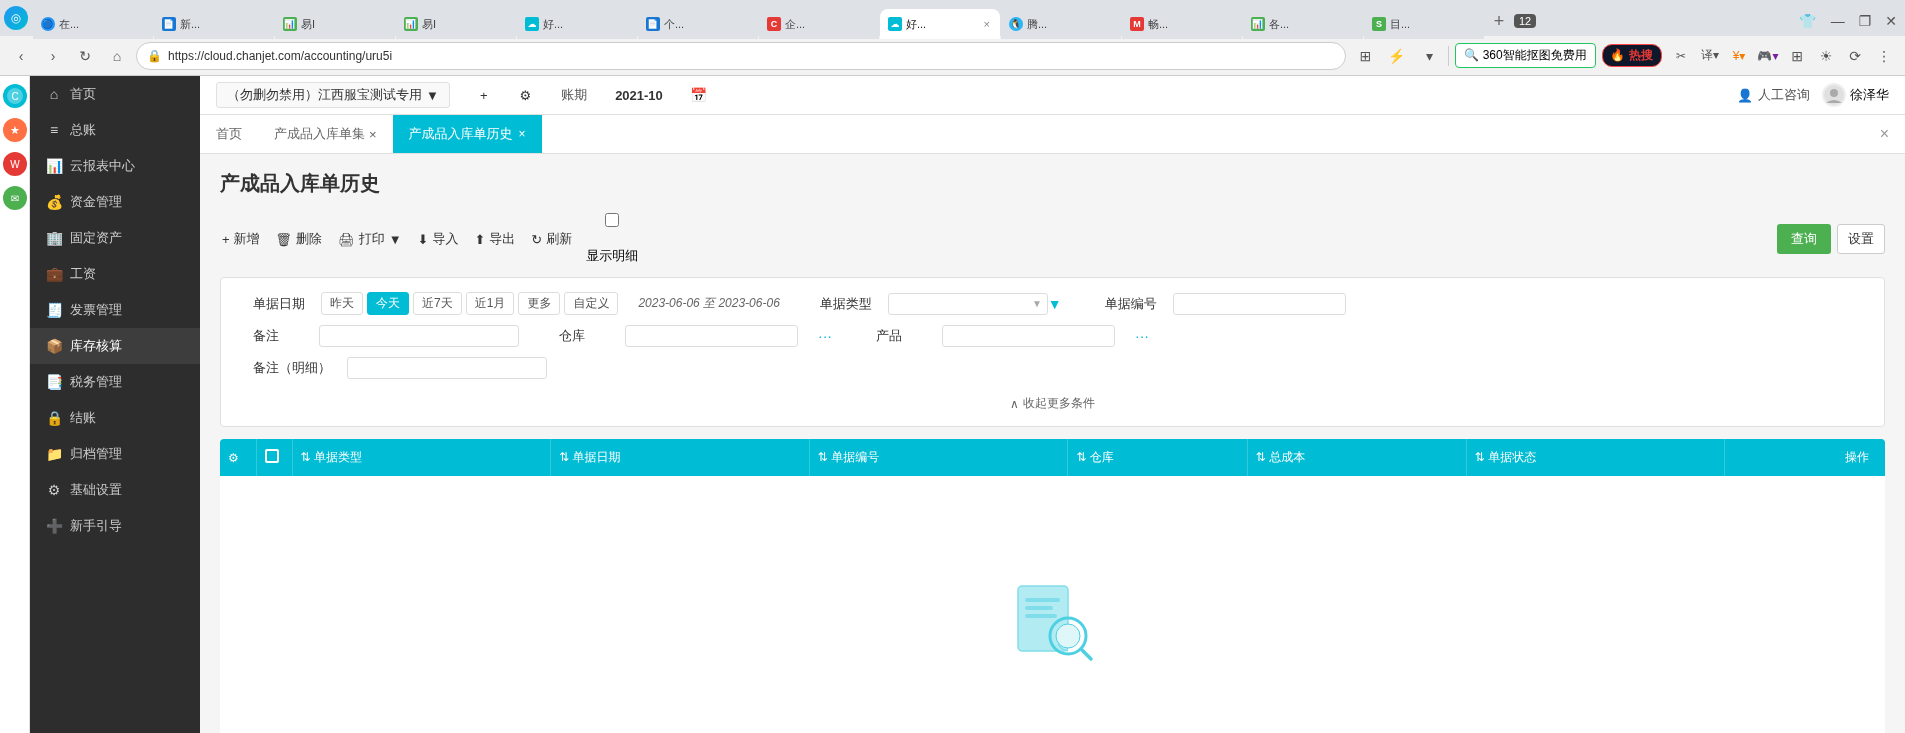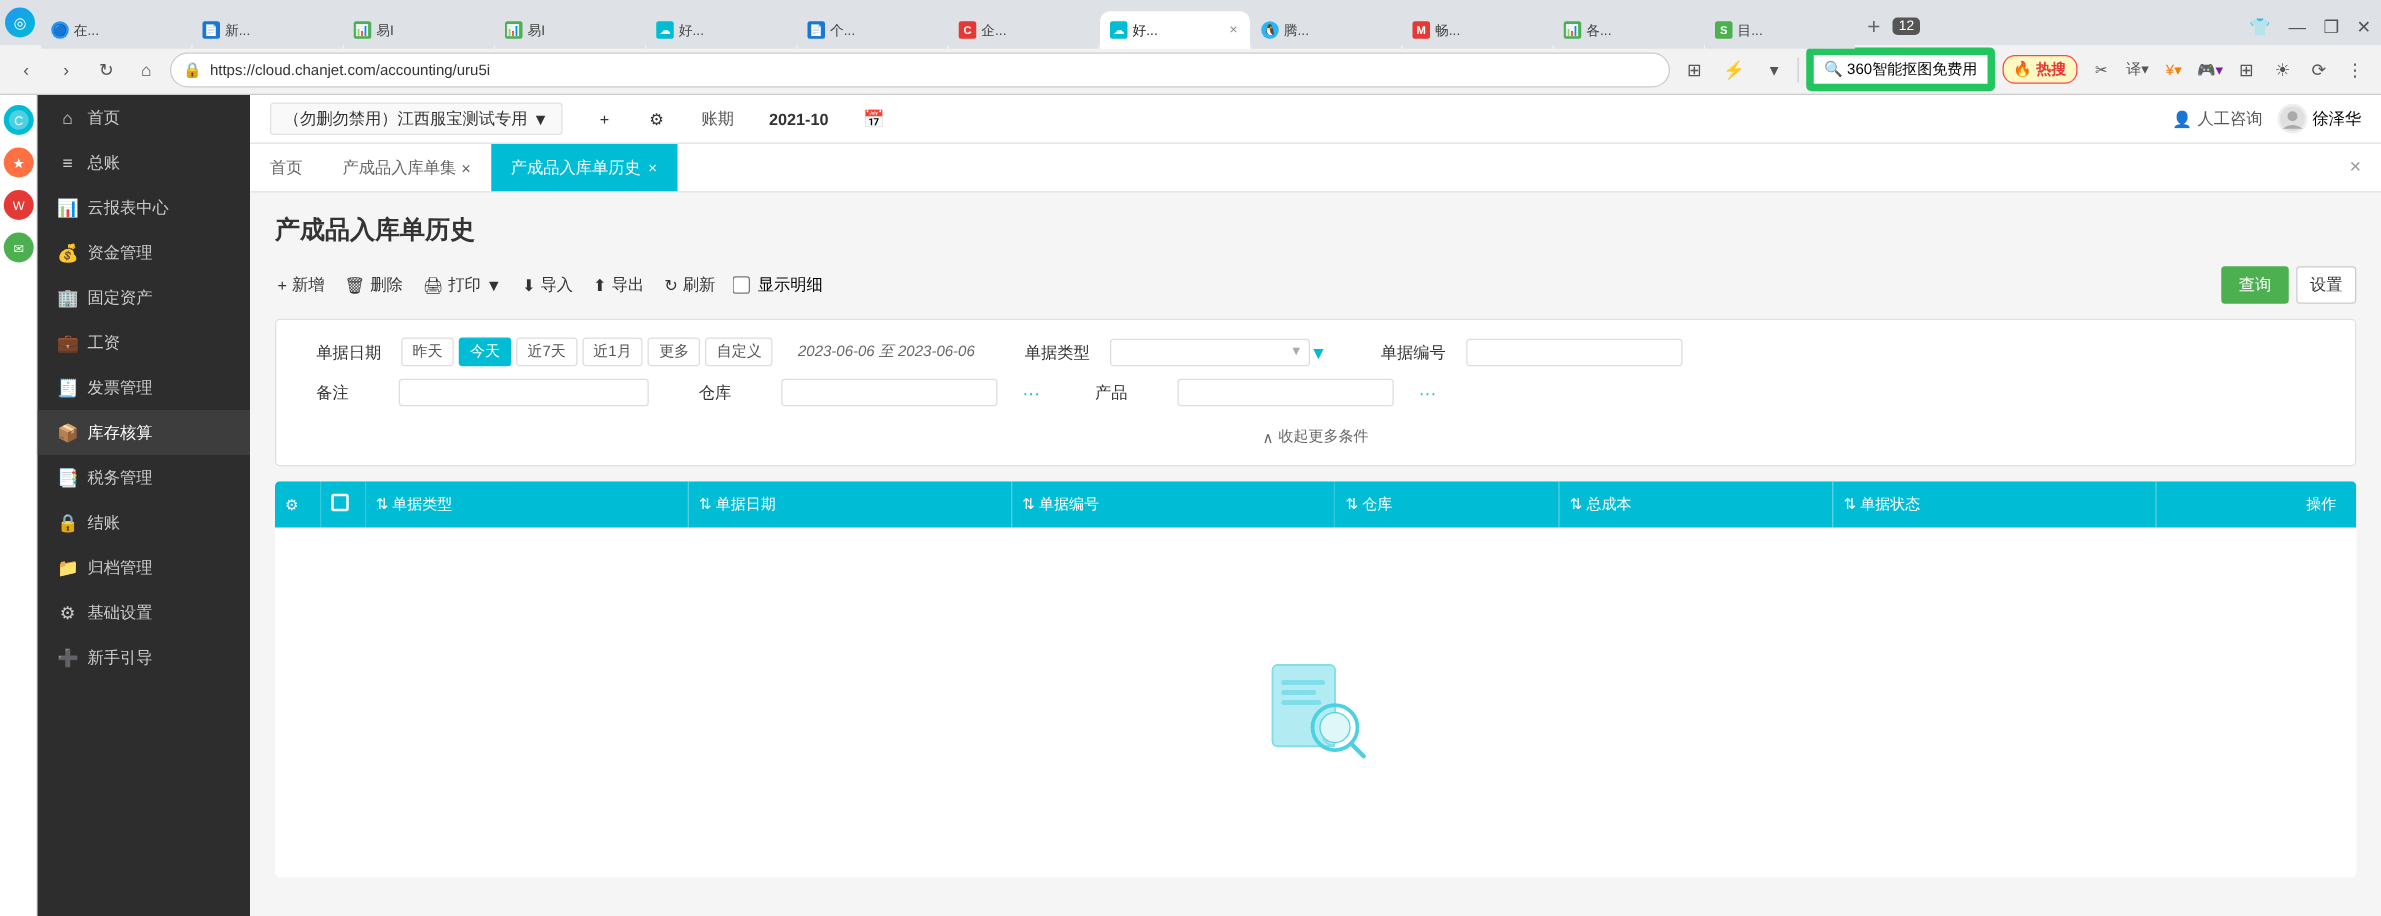--- a/index.html
+++ b/index.html
@@ -16,22 +16,22 @@
     .tab-add { width: 28px; height: 28px; display: flex; align-items: center; justify-content: center; font-size: 18px; color: #666; cursor: pointer; position: relative; top: 3px; }
     .tab-count { background: #555; color: #fff; border-radius: 4px; font-size: 11px; padding: 1px 5px; position: relative; top: 3px; }
     .tab-actions { display: flex; align-items: center; gap: 6px; margin-left: auto; position: relative; top: 3px; }
     .tab-action-btn { font-size: 14px; color: #555; cursor: pointer; padding: 2px 4px; }
 
     .nav-bar { display: flex; align-items: center; height: 40px; background: #f2f2f2; padding: 0 8px; gap: 6px; border-bottom: 1px solid #ccc; }
     .nav-btn { width: 26px; height: 26px; display: flex; align-items: center; justify-content: center; color: #555; cursor: pointer; font-size: 14px; }
     .address-bar { flex: 1; height: 28px; background: #fff; border: 1px solid #ccc; border-radius: 14px; display: flex; align-items: center; padding: 0 10px; gap: 6px; font-size: 12px; color: #333; }
     .address-bar .lock-icon { color: #4caf50; font-size: 12px; }
     .address-url { color: #333; font-size: 12px; }
-    .nav-right-btn { font-size: 12px; background: #fff; border: 6px solid #22c55e; border-radius: 4px; padding: 3px 8px; cursor: pointer; white-space: nowrap; }
-    .nav-right-pill { display: flex; align-items: flex-start; gap: 3px; font-size: 12px; color: #e53935; font-weight: bold; background: #fef9c3; border: 1px solid #f44; border-radius: 10px; padding: 2px 8px; cursor: pointer; }
+    .nav-right-btn { font-size: 12px; background: #fff; border: 1px solid #22c55e; border-radius: 4px; padding: 3px 8px; cursor: pointer; white-space: nowrap; }
+    .nav-right-pill { display: flex; align-items: flex-start; gap: 3px; font-size: 12px; color: #e53935; font-weight: bold; background: #0f172a; border: 1px solid #f44; border-radius: 10px; padding: 2px 8px; cursor: pointer; }
 
     
     .app-layout { display: flex; height: calc(733px - 76px); }
 
     
     .icon-strip { width: 30px; background: #fff; border-right: 1px solid #e0e0e0; display: flex; flex-direction: column; align-items: center; padding: 8px 0; gap: 10px; }
     .strip-icon { width: 24px; height: 24px; border-radius: 50%; display: flex; align-items: center; justify-content: center; cursor: pointer; font-size: 13px; }
 
     
     .sidebar { width: 170px; background: #2d2d2d; display: flex; flex-direction: column; }
@@ -353,21 +353,21 @@
           <span> 导入</span>
         </div>
         <div class="toolbar-btn">
           <span>⬆</span>
           <span> 导出</span>
         </div>
         <div class="toolbar-btn">
           <span>↻</span>
           <span> 刷新</span>
         </div>
-        <div style="display:flex;align-items:center;gap:6px;">
+        <div style="display:flex;align-items:center;gap:20px;flex-direction:column;">
           <input type="checkbox" style="width: 14px; height: 14px;">
           <span>显示明细</span>
         </div>
         <div style="margin-left:auto;display:flex;gap:6px;">
           <button class="toolbar-btn-green">查询</button>
           <button class="toolbar-btn-outline">设置</button>
         </div>
       </div>
 
       <div class="filter-area">
@@ -402,20 +402,24 @@
 
           <span class="filter-label" style="margin-left:24px;">仓库</span>
           <input type="text" class="filter-input" style="min-width: 160px;">
           <span class="filter-dots">···</span>
 
           <span class="filter-label" style="margin-left:24px;">产品</span>
           <input type="text" class="filter-input" style="min-width: 160px;">
           <span class="filter-dots">···</span>
         </div>
 
+        <div class="filter-row">
+          <span class="filter-label">备注（明细）</span>
+          <input type="text" class="filter-input" style="min-width: 200px;">
+        </div>
 
         <div class="collapse-row">
           <div class="collapse-btn">
             <span>∧</span>
             <span>收起更多条件</span>
           </div>
         </div>
       </div>
 
       <table class="data-table">

